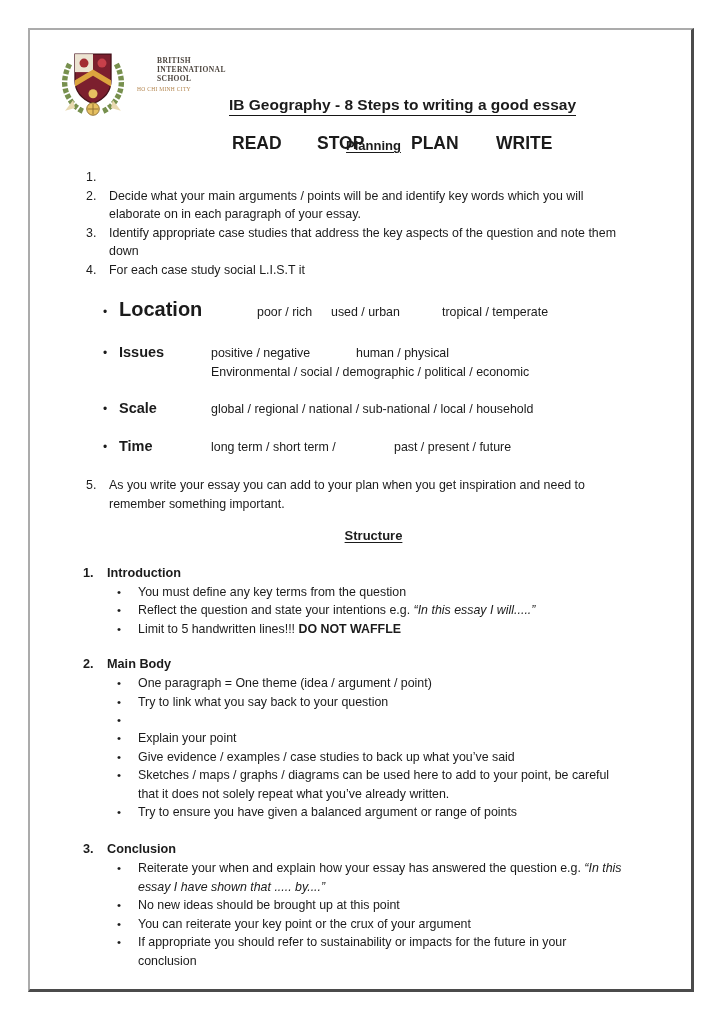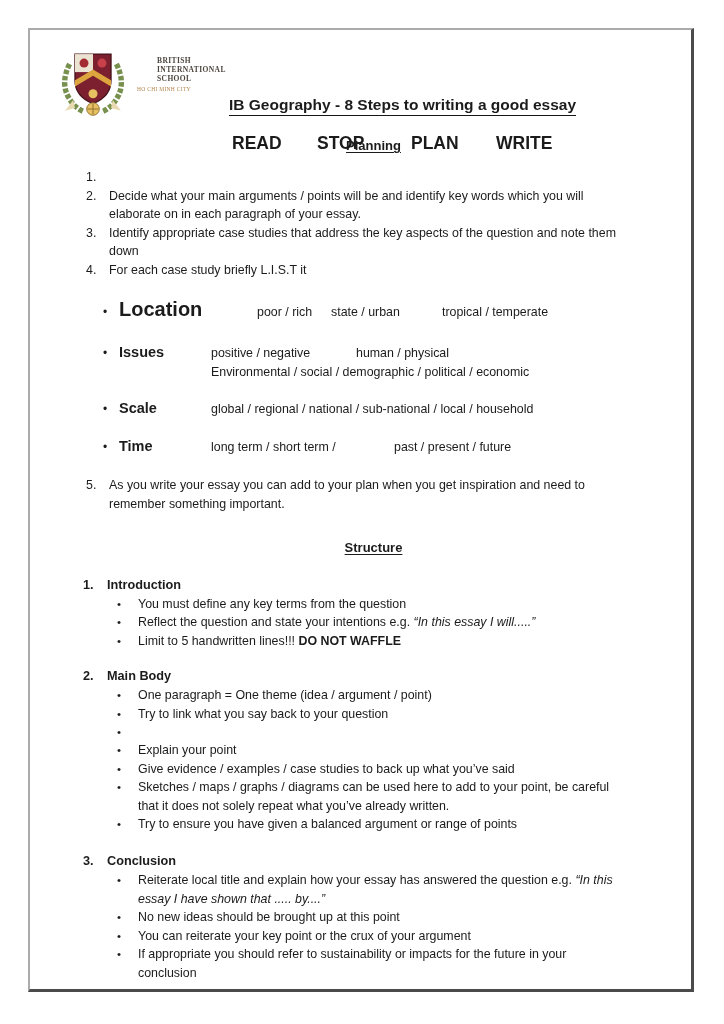--- a/index.html
+++ b/index.html
@@ -43,21 +43,21 @@
   .keywords { position:relative; height:22px; margin-top:17px; width:360px; }
   .kw { position:absolute; top:0; font-size:17.5px; font-weight:bold; }
   
   .section-heading {
     margin:19px 0 0 26px;
     font-size:13px; font-weight:bold;
     text-decoration:underline;
     text-underline-offset:2px;
     text-align:center;
   }
-  #structure-heading { margin-top:26px; }
+  #structure-heading { margin-top:14px; }
   
   .plan-list { margin-top:15px; }
   .flex-item { display:flex; margin-left:56px; font-size:12.4px; line-height:18.5px; }
   .flex-item .num { width:23px; flex:none; }
   .itxt { white-space:pre; }
   .final-item { margin-top:19px; line-height:19px; }
   
   .list-rows { margin-top:20px; }
   .lrow { display:flex; align-items:baseline; margin-left:73px; }
   .lrow .bullet { width:16px; flex:none; font-size:12px; }
@@ -128,30 +128,30 @@
         <div class="itxt">Decide what your main arguments / points will be and identify key words which you will
 elaborate on in each paragraph of your essay.</div>
       </div>
       <div class="flex-item">
         <span class="num">3.</span>
         <div class="itxt">Identify appropriate case studies that address the key aspects of the question and note them
 down</div>
       </div>
       <div class="flex-item">
         <span class="num">4.</span>
-        <div class="itxt">For each case study briefly L.I.S.T it</div>
+        <div class="itxt">For each case study social L.I.S.T it</div>
       </div>
     </div>
 
   <div class="list-rows" id="list-rows">
       <div class="lrow" style="margin-bottom: 20px;">
         <span class="bullet">•</span>
         <span class="lterm big">Location</span>
         <div class="ldetail">
-          <div class="lline"><span class="lcell" style="min-width: 74px; margin-left: 46px;">poor / rich</span><span class="lcell" style="min-width: 111px;">state / urban</span><span class="lcell">tropical / temperate</span></div>
+          <div class="lline"><span class="lcell" style="min-width: 74px; margin-left: 46px;">poor / rich</span><span class="lcell" style="min-width: 111px;">used / urban</span><span class="lcell">tropical / temperate</span></div>
         </div>
       </div>
       <div class="lrow" style="margin-bottom: 16px;">
         <span class="bullet">•</span>
         <span class="lterm">Issues</span>
         <div class="ldetail">
           <div class="lline"><span class="lcell" style="min-width: 145px;">positive / negative</span><span class="lcell">human / physical</span></div>
           <div class="lline"><span class="lcell">Environmental / social / demographic / political / economic</span></div>
         </div>
       </div>
@@ -232,21 +232,21 @@
           <div class="btxt"><span class="seg-n">Try to ensure you have given a balanced argument or range of points</span></div>
         </div>
       </div>
       <div class="struct-section" style="margin-bottom: 0px;">
         <div class="shead">
           <span class="num">3.</span>
           <span class="stitle">Conclusion</span>
         </div>
         <div class="brow">
           <span class="dot">•</span>
-          <div class="btxt"><span class="seg-n">Reiterate local title and explain how your essay has answered the question e.g. </span><span class="seg-i">“In this
+          <div class="btxt"><span class="seg-n">Reiterate your when and explain how your essay has answered the question e.g. </span><span class="seg-i">“In this
 essay I have shown that ..... by....”</span></div>
         </div>
         <div class="brow">
           <span class="dot">•</span>
           <div class="btxt"><span class="seg-n">No new ideas should be brought up at this point</span></div>
         </div>
         <div class="brow">
           <span class="dot">•</span>
           <div class="btxt"><span class="seg-n">You can reiterate your key point or the crux of your argument</span></div>
         </div>

